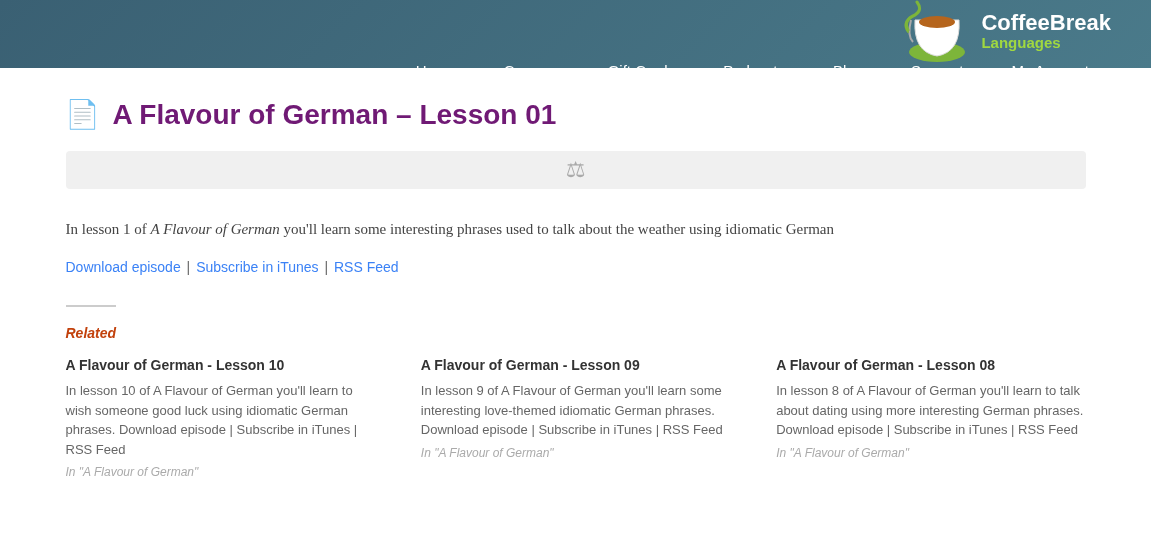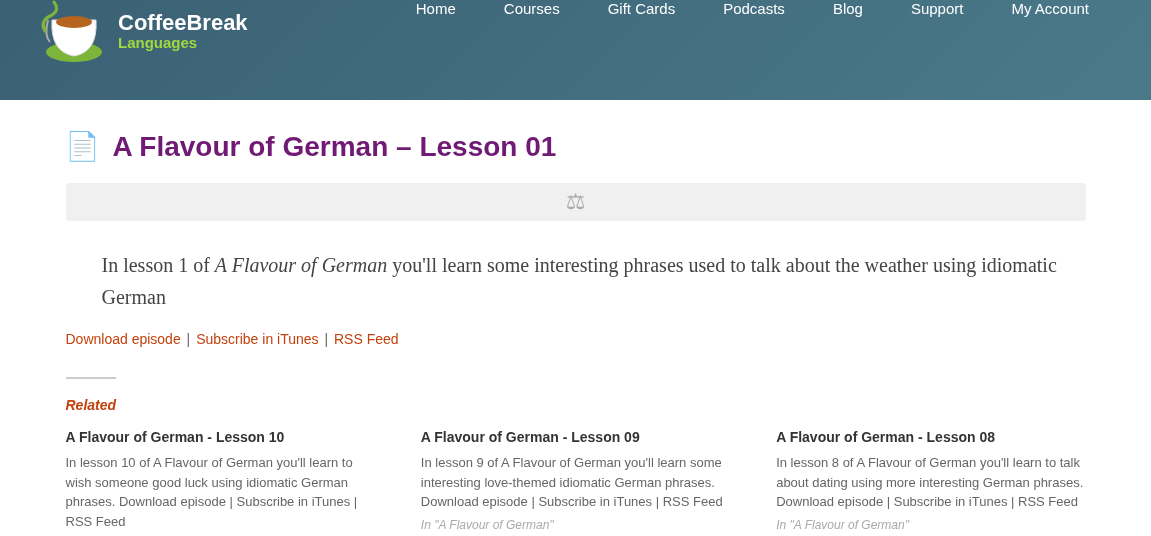--- a/index.html
+++ b/index.html
@@ -3,23 +3,24 @@
   <meta charset="utf-8">
   <style>
     * { margin: 0; padding: 0; box-sizing: border-box; }
     body { font-family: 'Georgia', serif; font-size: 15px; color: #444; background: #fff; }
 
     
     header {
       background: #3a6073;
       background: linear-gradient(135deg, #3a6073 0%, #4a7a8a 100%);
       display: flex;
-      align-items: flex-start;
+      align-items: flex-end;
       padding: 0 40px;
-      height: 100px;
+      height: 68px;
+      flex-direction: column;
     }
     .logo-area {
       display: flex;
       align-items: center;
       gap: 10px;
       text-decoration: none;
     }
     .logo-icon {
       width: 68px;
       height: 62px;
@@ -80,36 +81,35 @@
       position: relative;
     }
     .puzzle-icon {
       color: #aaa;
       font-size: 22px;
     }
 
     
     .description {
       font-family: Georgia, serif;
-      font-size: 20px;
+      font-size: 15px;
       color: #444;
       margin-bottom: 18px;
       line-height: 1.6;
-      margin-left: 36px;
     }
     .description em { font-style: italic; }
 
     
     .links-row {
       margin-bottom: 30px;
       font-family: Arial, sans-serif;
       font-size: 14px;
     }
     .links-row a {
-      color: #c2410c;
+      color: #3b82f6;
       text-decoration: none;
     }
     .links-row span { color: #666; margin: 0 2px; }
 
     
     .divider {
       border: none;
       border-top: 2px solid #ccc;
       width: 50px;
       margin-bottom: 18px;

